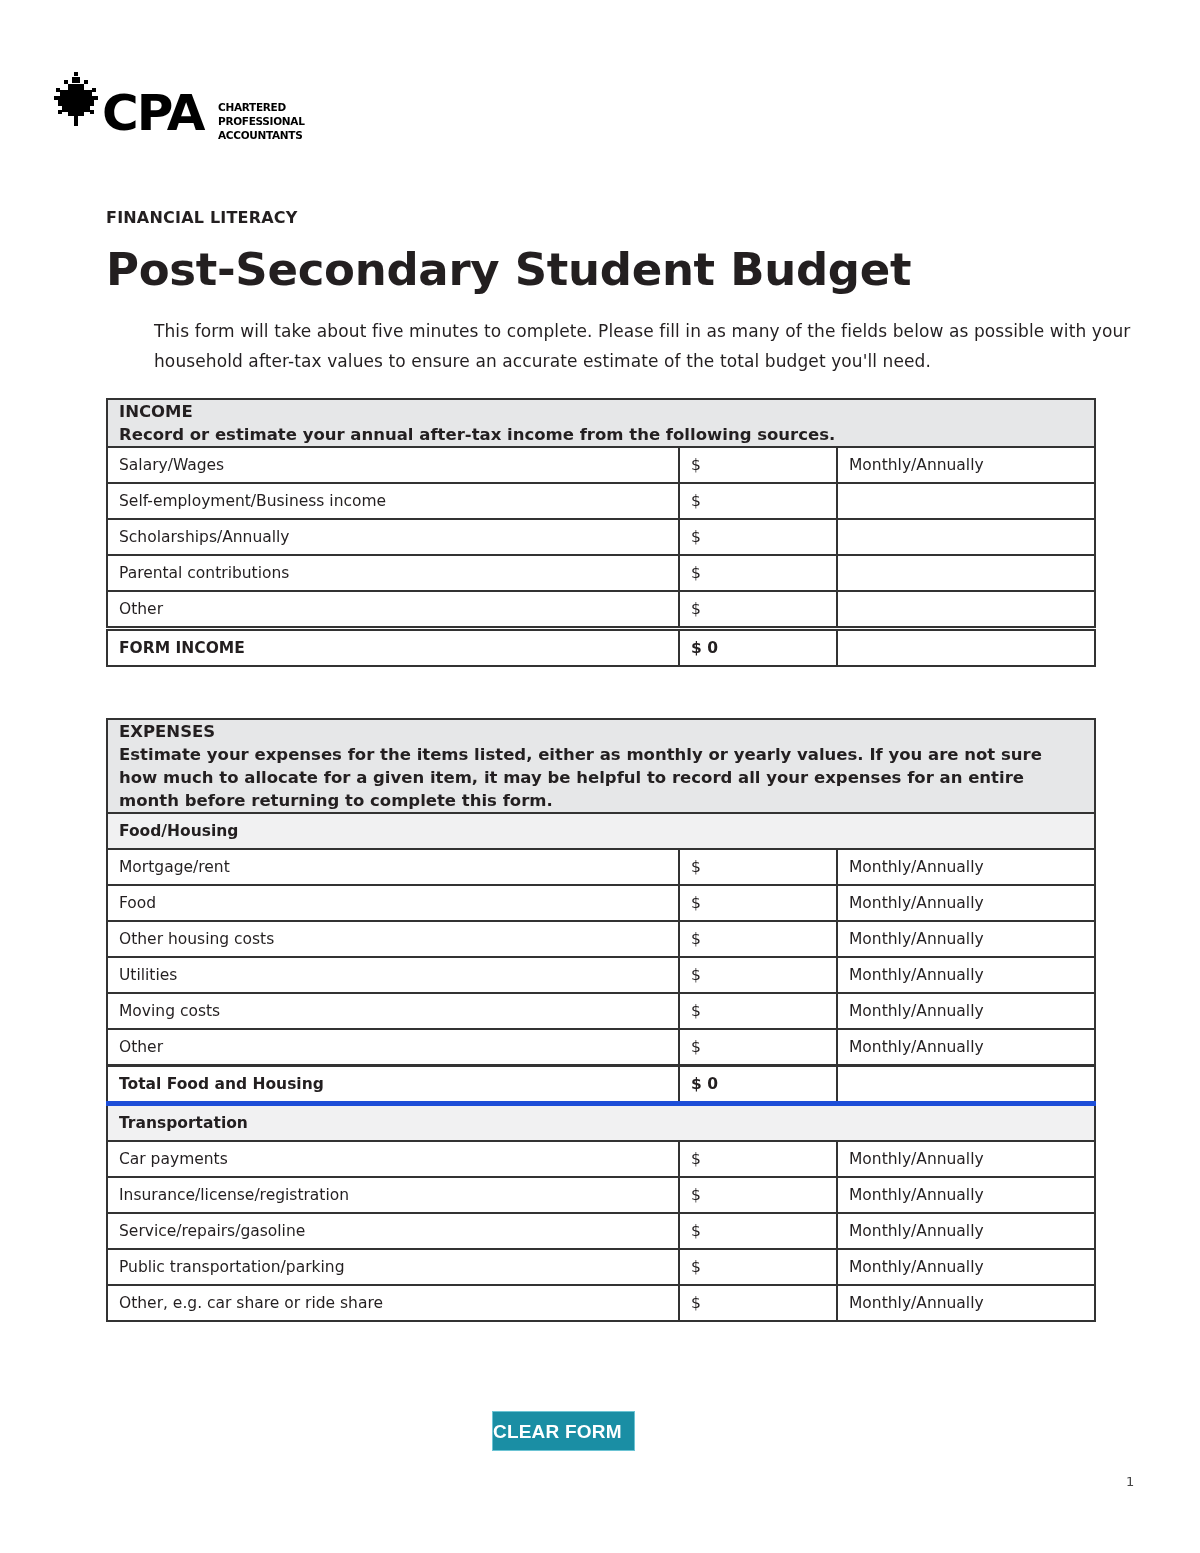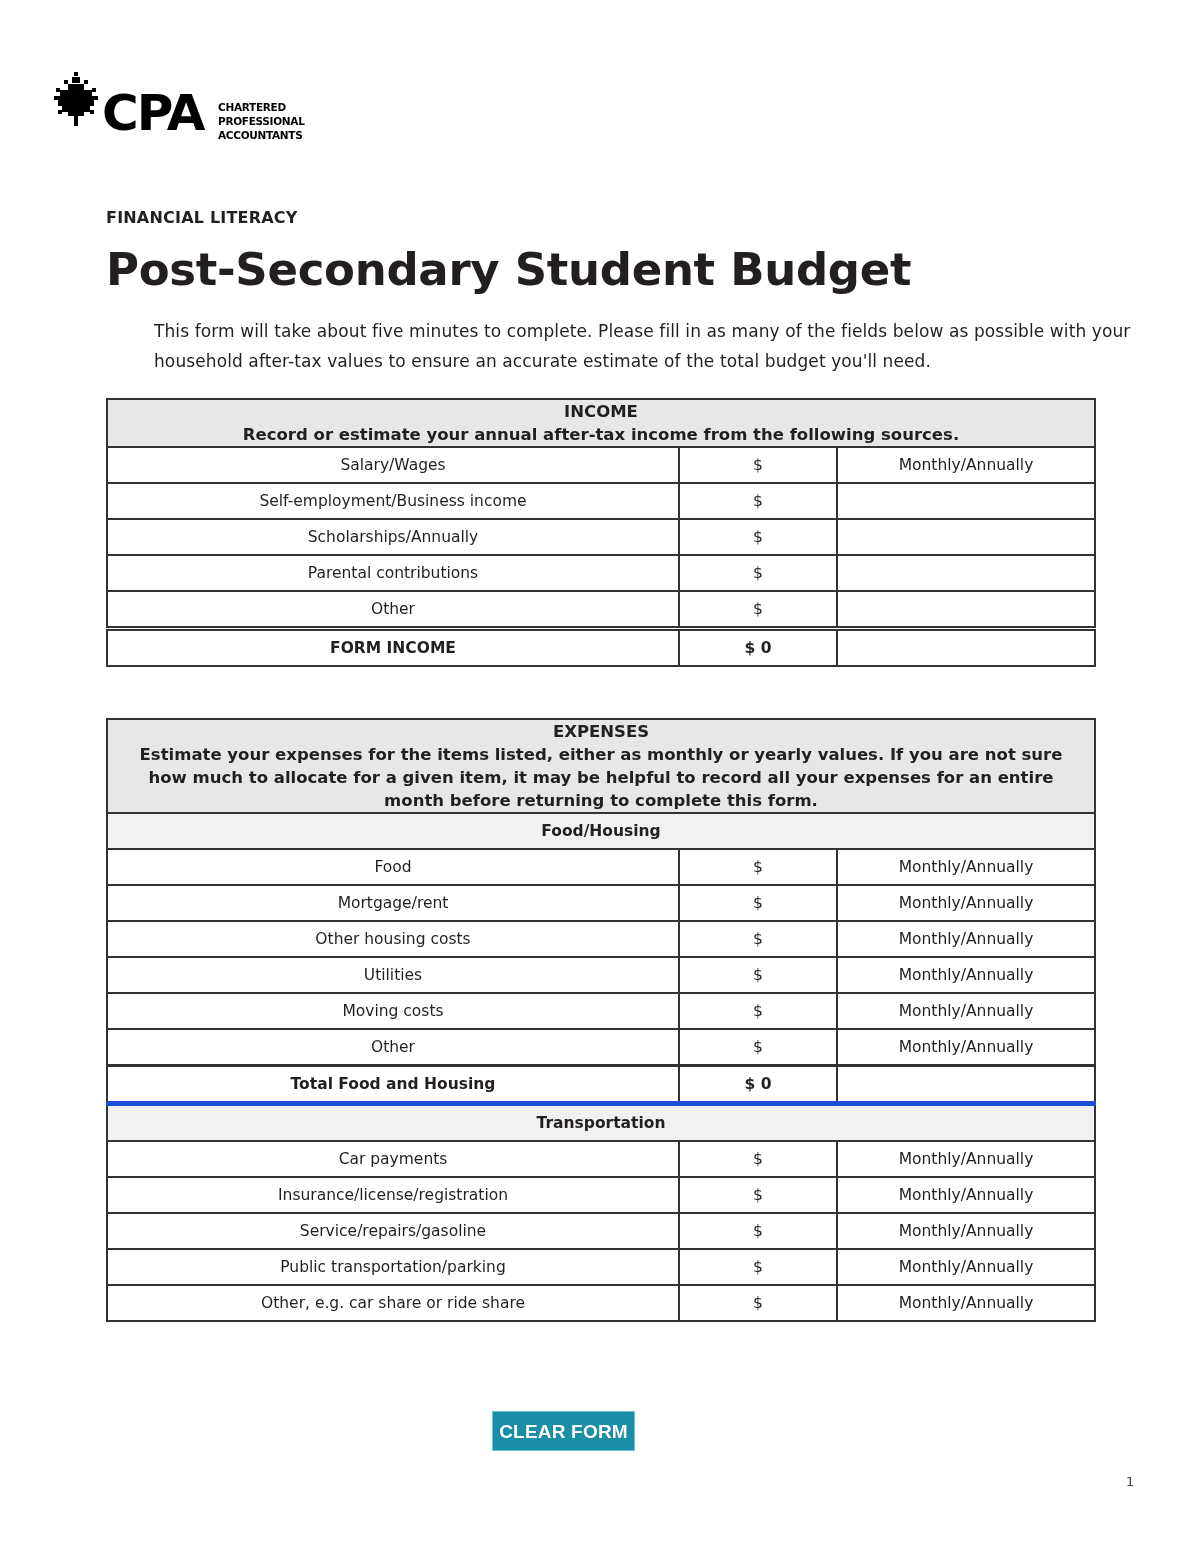--- a/index.html
+++ b/index.html
@@ -8,39 +8,39 @@
   .logo { position: absolute; left: 54px; top: 72px; width: 270px; height: 82px; }
   .logo .leaf { position: absolute; left: 0; top: 0; width: 46px; height: 56px; }
   .logo .cpa { position: absolute; left: 48px; top: 16px; font-family: "DejaVu Sans", sans-serif; font-weight: bold; font-size: 50px; letter-spacing: -2px; line-height: 50px; color: #000; }
   .logo .cpa-text { position: absolute; left: 164px; top: 28px; font-family: "DejaVu Sans", sans-serif; font-weight: bold; font-size: 10.5px; line-height: 14px; color: #000; letter-spacing: -0.3px; }
   .logo .cpa-text div { display: block; }
 
   .kicker { position: absolute; left: 106px; top: 208px; font-size: 16px; font-weight: bold; letter-spacing: 0.2px; }
   .title { position: absolute; left: 106px; top: 242px; font-size: 45px; font-weight: bold; letter-spacing: -0.3px; line-height: 56px; }
   .intro { position: absolute; left: 106px; top: 316px; width: 1020px; font-size: 17px; line-height: 30px; color: #231f20; letter-spacing: 0.1px; margin-left: 48px; }
 
-  table.form { position: absolute; left: 106px; width: 988px; border-collapse: collapse; table-layout: fixed; font-size: 15.5px; text-align: center; }
+  table.form { position: absolute; left: 106px; width: 988px; border-collapse: collapse; table-layout: fixed; font-size: 15.5px; }
   table.form td { border: 2px solid #333; padding: 0 11px; height: 34px; vertical-align: middle; color: #231f20; }
   table.form col.c1 { width: 572px; }
   table.form col.c2 { width: 158px; }
   table.form col.c3 { width: 258px; }
   td.hdr { background: #e6e7e8; padding: 8px 11px 6px 11px; font-weight: bold; line-height: 23px; font-size: 16.5px; height: auto; }
   td.hdr .hdr-title { display: block; }
   td.hdr .hdr-desc { display: block; }
   td.sub { background: #f1f1f2; font-weight: bold; font-size: 15.5px; margin-left: 36px; }
   tr.total td { font-weight: bold; }
   tr.total td:first-child { font-weight: bold; }
   tr.total-double td { border-top: 5px double #333; }
   .cur { font-weight: normal; }
   tr.total .cur { font-weight: bold; }
 
   #income { top: 398px; }
   #expenses { top: 718px; }
 
-  .clear-btn { position: absolute; left: 492px; top: 1411px; width: 143px; height: 40px; background: #1a8ea4; color: #ffffff; border: 1px solid #6cc4d4; font-family: "Liberation Sans", sans-serif; font-weight: bold; font-size: 19px; text-align: center; line-height: 40px; cursor: pointer; box-sizing: border-box; letter-spacing: 0.2px; }
+  .clear-btn { position: absolute; left: 492px; top: 1411px; width: 143px; height: 40px; background: #1a8ea4; color: #ffffff; border: 1px solid #6cc4d4; font-family: "Liberation Sans", sans-serif; font-weight: bold; font-size: 19px; line-height: 40px; cursor: pointer; box-sizing: border-box; letter-spacing: 0.2px; }
   .page-num { position: absolute; left: 1126px; top: 1474px; font-size: 13px; color: #444; }
 </style>
 </head>
 <body>
 
 <div class="logo">
   <svg class="leaf" viewBox="0 0 46 56">
     <g fill="#000">
       <rect x="20" y="0" width="4" height="4"></rect>
       <rect x="18" y="5" width="8" height="6"></rect>
@@ -129,26 +129,26 @@
     <td class="hdr" colspan="3">
       <span class="hdr-title">EXPENSES</span>
       <span class="hdr-desc">Estimate your expenses for the items listed, either as monthly or yearly values. If you are not sure how much to allocate for a given item, it may be helpful to record all your expenses for an entire month before returning to complete this form.</span>
     </td>
   </tr>
 
   <tr>
     <td class="sub" colspan="3">Food/Housing</td>
   </tr>
   <tr>
+    <td>Mortgage/rent</td>
+    <td class="cur">$</td>
+    <td>Monthly/Annually</td>
+  </tr>
+  <tr>
     <td>Food</td>
-    <td class="cur">$</td>
-    <td>Monthly/Annually</td>
-  </tr>
-  <tr>
-    <td>Mortgage/rent</td>
     <td class="cur">$</td>
     <td>Monthly/Annually</td>
   </tr>
   <tr>
     <td>Other housing costs</td>
     <td class="cur">$</td>
     <td>Monthly/Annually</td>
   </tr>
   <tr>
     <td>Utilities</td>

